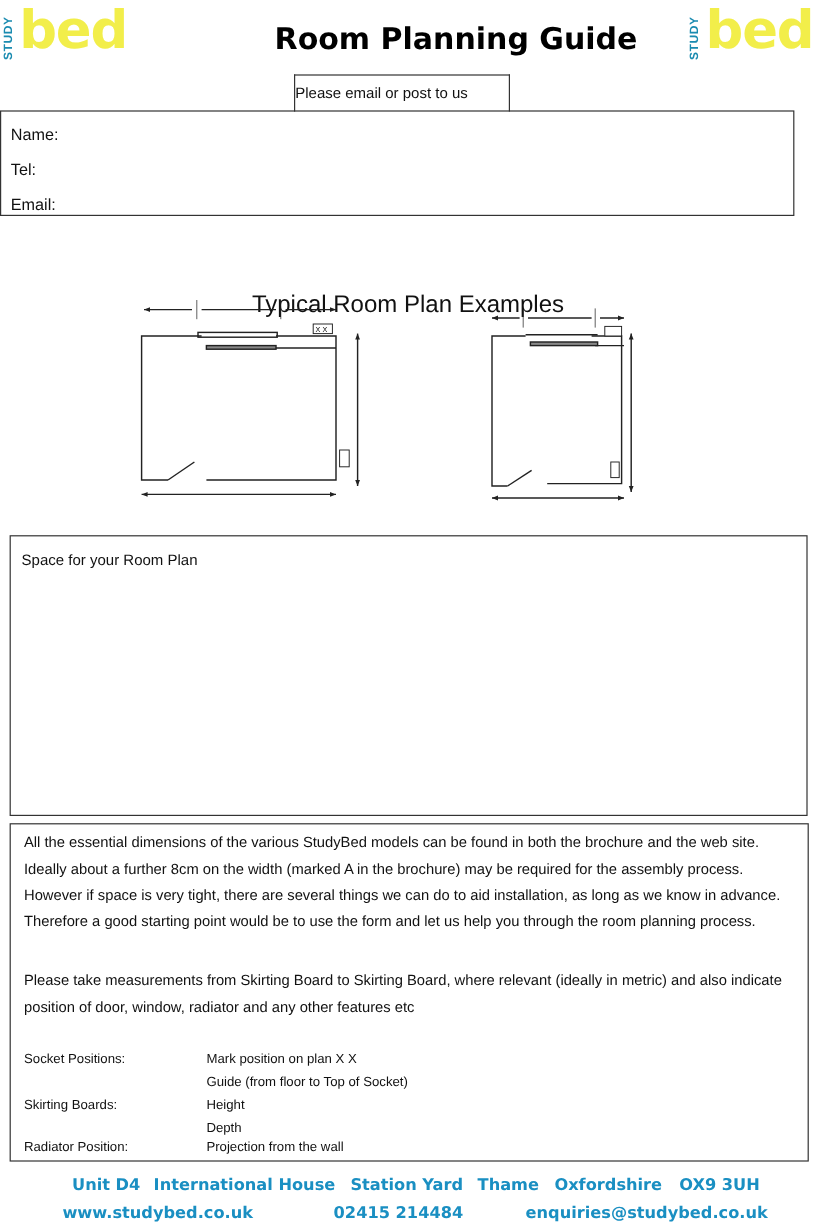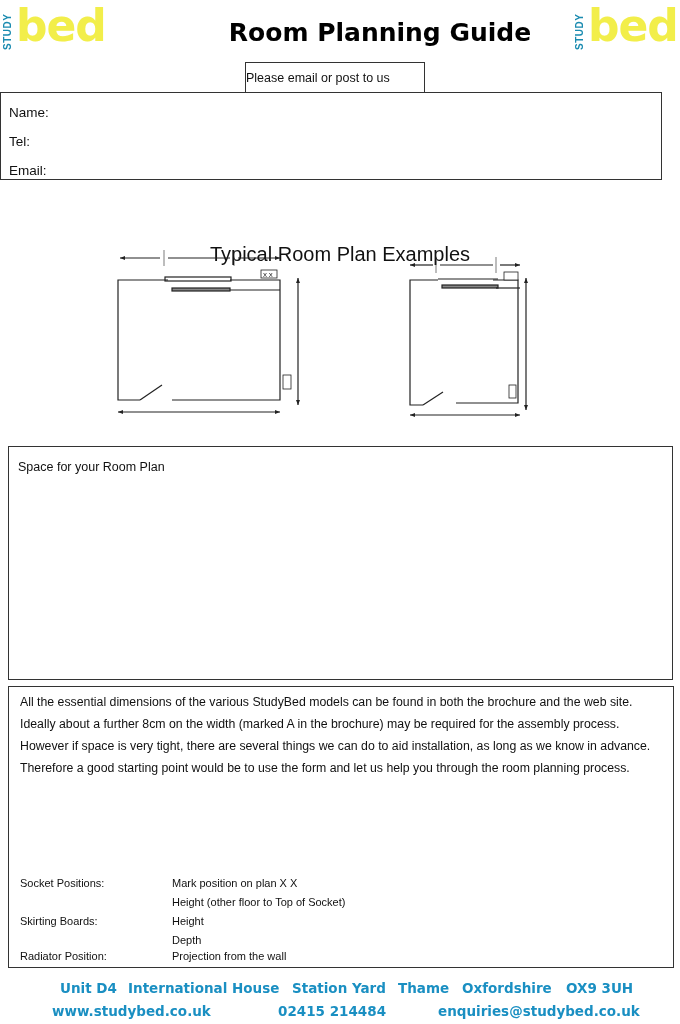--- a/index.html
+++ b/index.html
@@ -121,26 +121,27 @@
   <rect x="111" y="145" width="7" height="13" fill="#fff" stroke="#222" stroke-width="0.8"></rect>
   <path d="M12 175 l5 -2 v4 z M122 175 l-5 -2 v4 z M128 38 l-2 5 h4 z M128 170 l-2 -5 h4 z M12 25 l5 -2 v4 z M122 25 l-5 -2 v4 z" fill="#222"></path>
 </svg>
 
 <div class="plan-space">
   <div class="label">Space for your Room Plan</div>
 </div>
 
 <div class="info-box">
   <div class="para" style="top:4px">All the essential dimensions of the various StudyBed models can be found in both the brochure and the web site. Ideally about a further 8cm on the width (marked A in the brochure) may be required for the assembly process. However if space is very tight, there are several things we can do to aid installation, as long as we know in advance. Therefore a good starting point would be to use the form and let us help you through the room planning process.</div>
+  <div class="para" style="top:119px">Please take measurements from Skirting Board to Skirting Board, where relevant (ideally in metric) and also indicate position of door, window, radiator and any other features etc</div>
   <div class="kv" style="top:185px">
     <span>Socket Positions:</span>
     <span class="v">Mark position on plan X X</span>
   </div>
   <div class="kv" style="top:204px">
-    <span class="v">Height (other floor to Top of Socket)</span>
+    <span class="v">Guide (from floor to Top of Socket)</span>
   </div>
   <div class="kv" style="top:223px">
     <span>Skirting Boards:</span>
     <span class="v">Height</span>
   </div>
   <div class="kv" style="top:242px">
     <span class="v">Depth</span>
   </div>
   <div class="kv" style="top:258px">
     <span>Radiator Position:</span>

